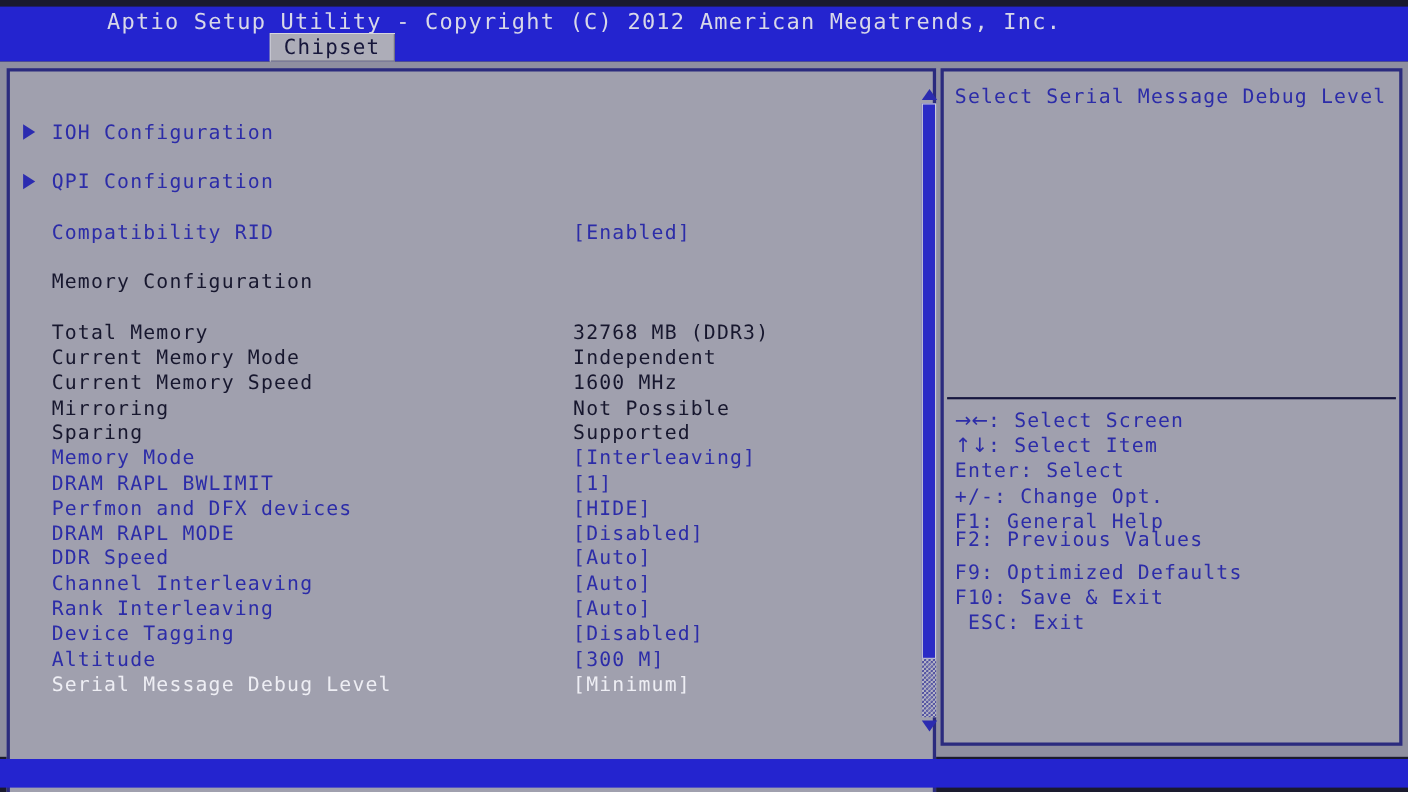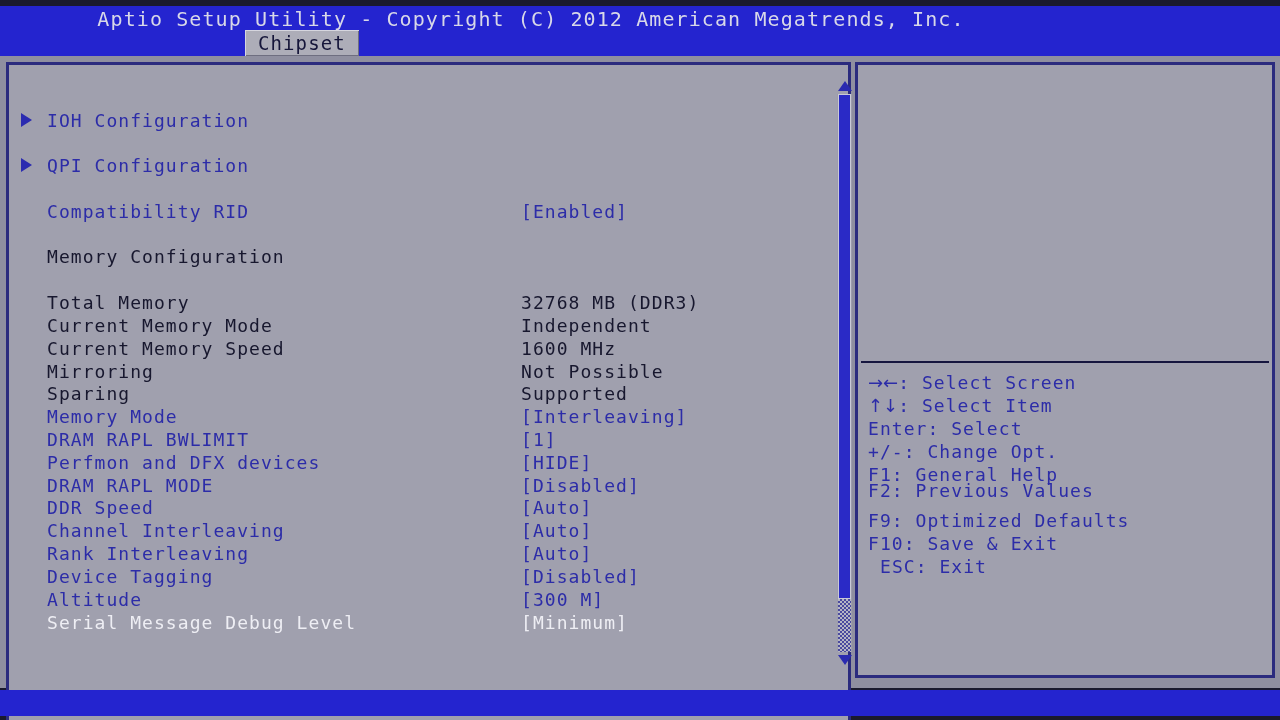--- a/index.html
+++ b/index.html
@@ -113,20 +113,21 @@
         <div class="sb-arrow sb-up"></div>
         <div class="sb-track">
           <div class="sb-thumb" id="sb-thumb" style="height: 505px;"></div>
           <div class="sb-dither" id="sb-dither" style="top: 505px; height: 53px;"></div>
         </div>
         <div class="sb-arrow sb-dn"></div>
       </div>
     </div>
 
     <div class="panel" id="right-panel">
+      <div class="help-text">Select Serial Message Debug Level</div>
       <div class="hr"></div>
       <div class="keys" id="help-keys">
           <div class="keyrow" style="top: 0px;"><span class="gl">→←</span><span>: Select Screen</span></div>
           <div class="keyrow" style="top: 23px;"><span class="gl">↑↓</span><span>: Select Item</span></div>
           <div class="keyrow" style="top: 46px;"><span>Enter: Select</span></div>
           <div class="keyrow" style="top: 69px;"><span>+/-: Change Opt.</span></div>
           <div class="keyrow" style="top: 92px;"><span>F1: General Help</span></div>
           <div class="keyrow" style="top: 108px;"><span>F2: Previous Values</span></div>
           <div class="keyrow" style="top: 138px;"><span>F9: Optimized Defaults</span></div>
           <div class="keyrow" style="top: 161px;"><span>F10: Save &amp; Exit</span></div>

